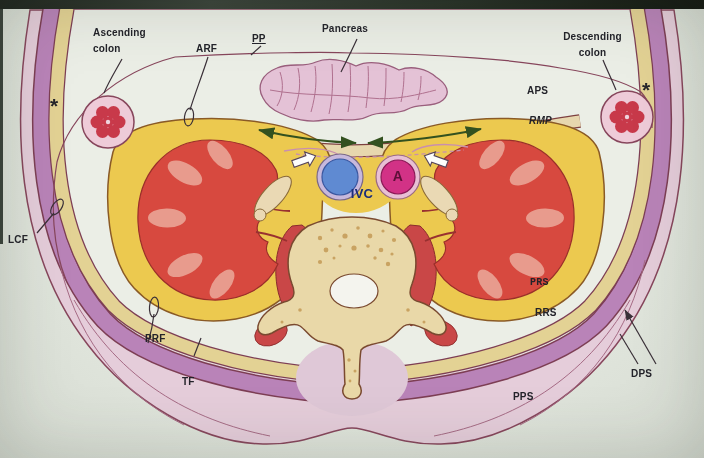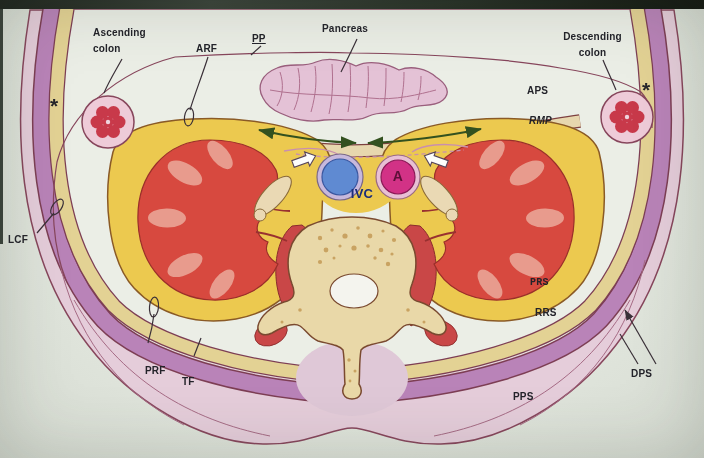--- a/index.html
+++ b/index.html
@@ -209,21 +209,21 @@
   <div class="lbl" style="left:196px;top:41px;">ARF</div>
   <div class="lbl" style="left:252px;top:31px;text-decoration:underline;">PP</div>
   <div class="lbl" style="left:322px;top:21px;">Pancreas</div>
   <div class="lbl right" style="left:547px;top:29px;width:91px;">Descending
 colon</div>
   <div class="lbl" style="left:527px;top:83px;">APS</div>
   <div class="lbl" style="left:529px;top:113px;font-style:italic;">RMP</div>
   <div class="lbl ctr ivc" style="left:321px;top:186px;width:34px;margin-left:24px;">IVC</div>
   <div class="lbl ctr aorta" style="left:389px;top:169px;width:18px;">A</div>
   <div class="lbl" style="left:8px;top:232px;">LCF</div>
-  <div class="lbl" style="left:129px;top:363px;padding-left:16px;">PRF</div>
+  <div class="lbl" style="left:129px;top:331px;padding-left:16px;">PRF</div>
   <div class="lbl" style="left:182px;top:374px;">TF</div>
   <div class="lbl" style="left:530px;top:275px;font-family:Liberation Mono, monospace;">PRS</div>
   <div class="lbl" style="left:535px;top:305px;">RRS</div>
   <div class="lbl" style="left:513px;top:349px;margin-top:40px;">PPS</div>
   <div class="lbl" style="left:631px;top:366px;">DPS</div>
   <div class="lbl star" style="left:50px;top:99px;">*</div>
   <div class="lbl star" style="left:642px;top:83px;">*</div>
 
 </div>
 

